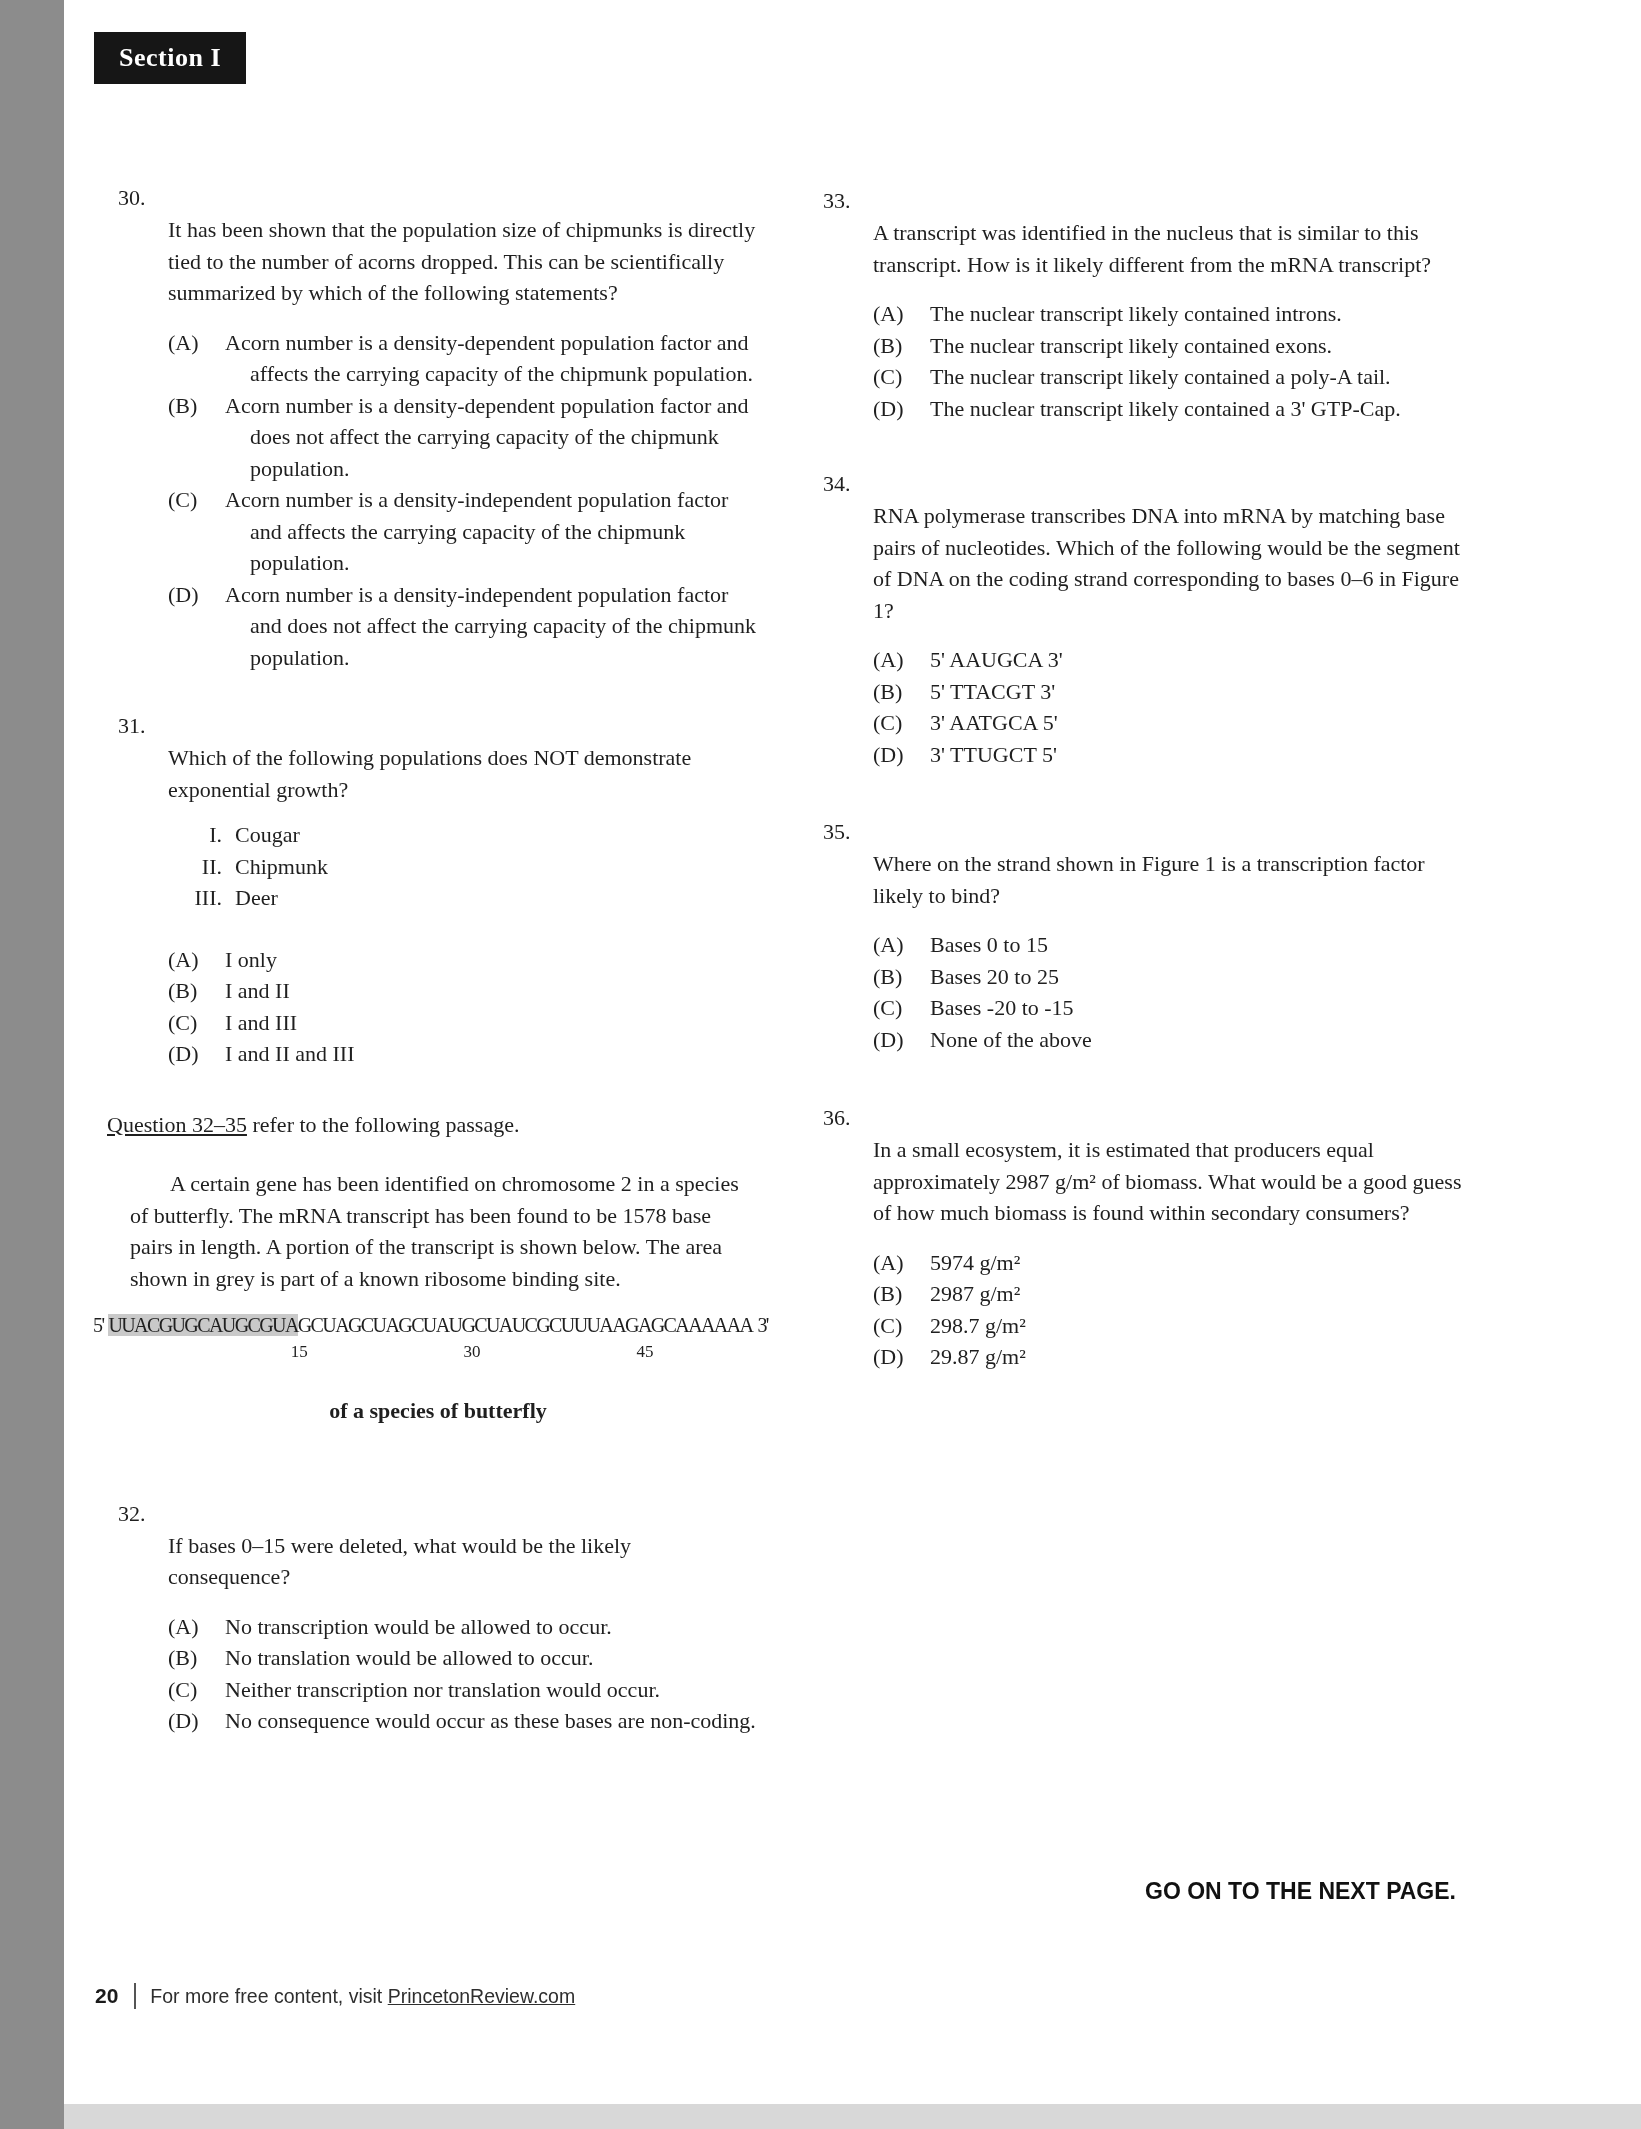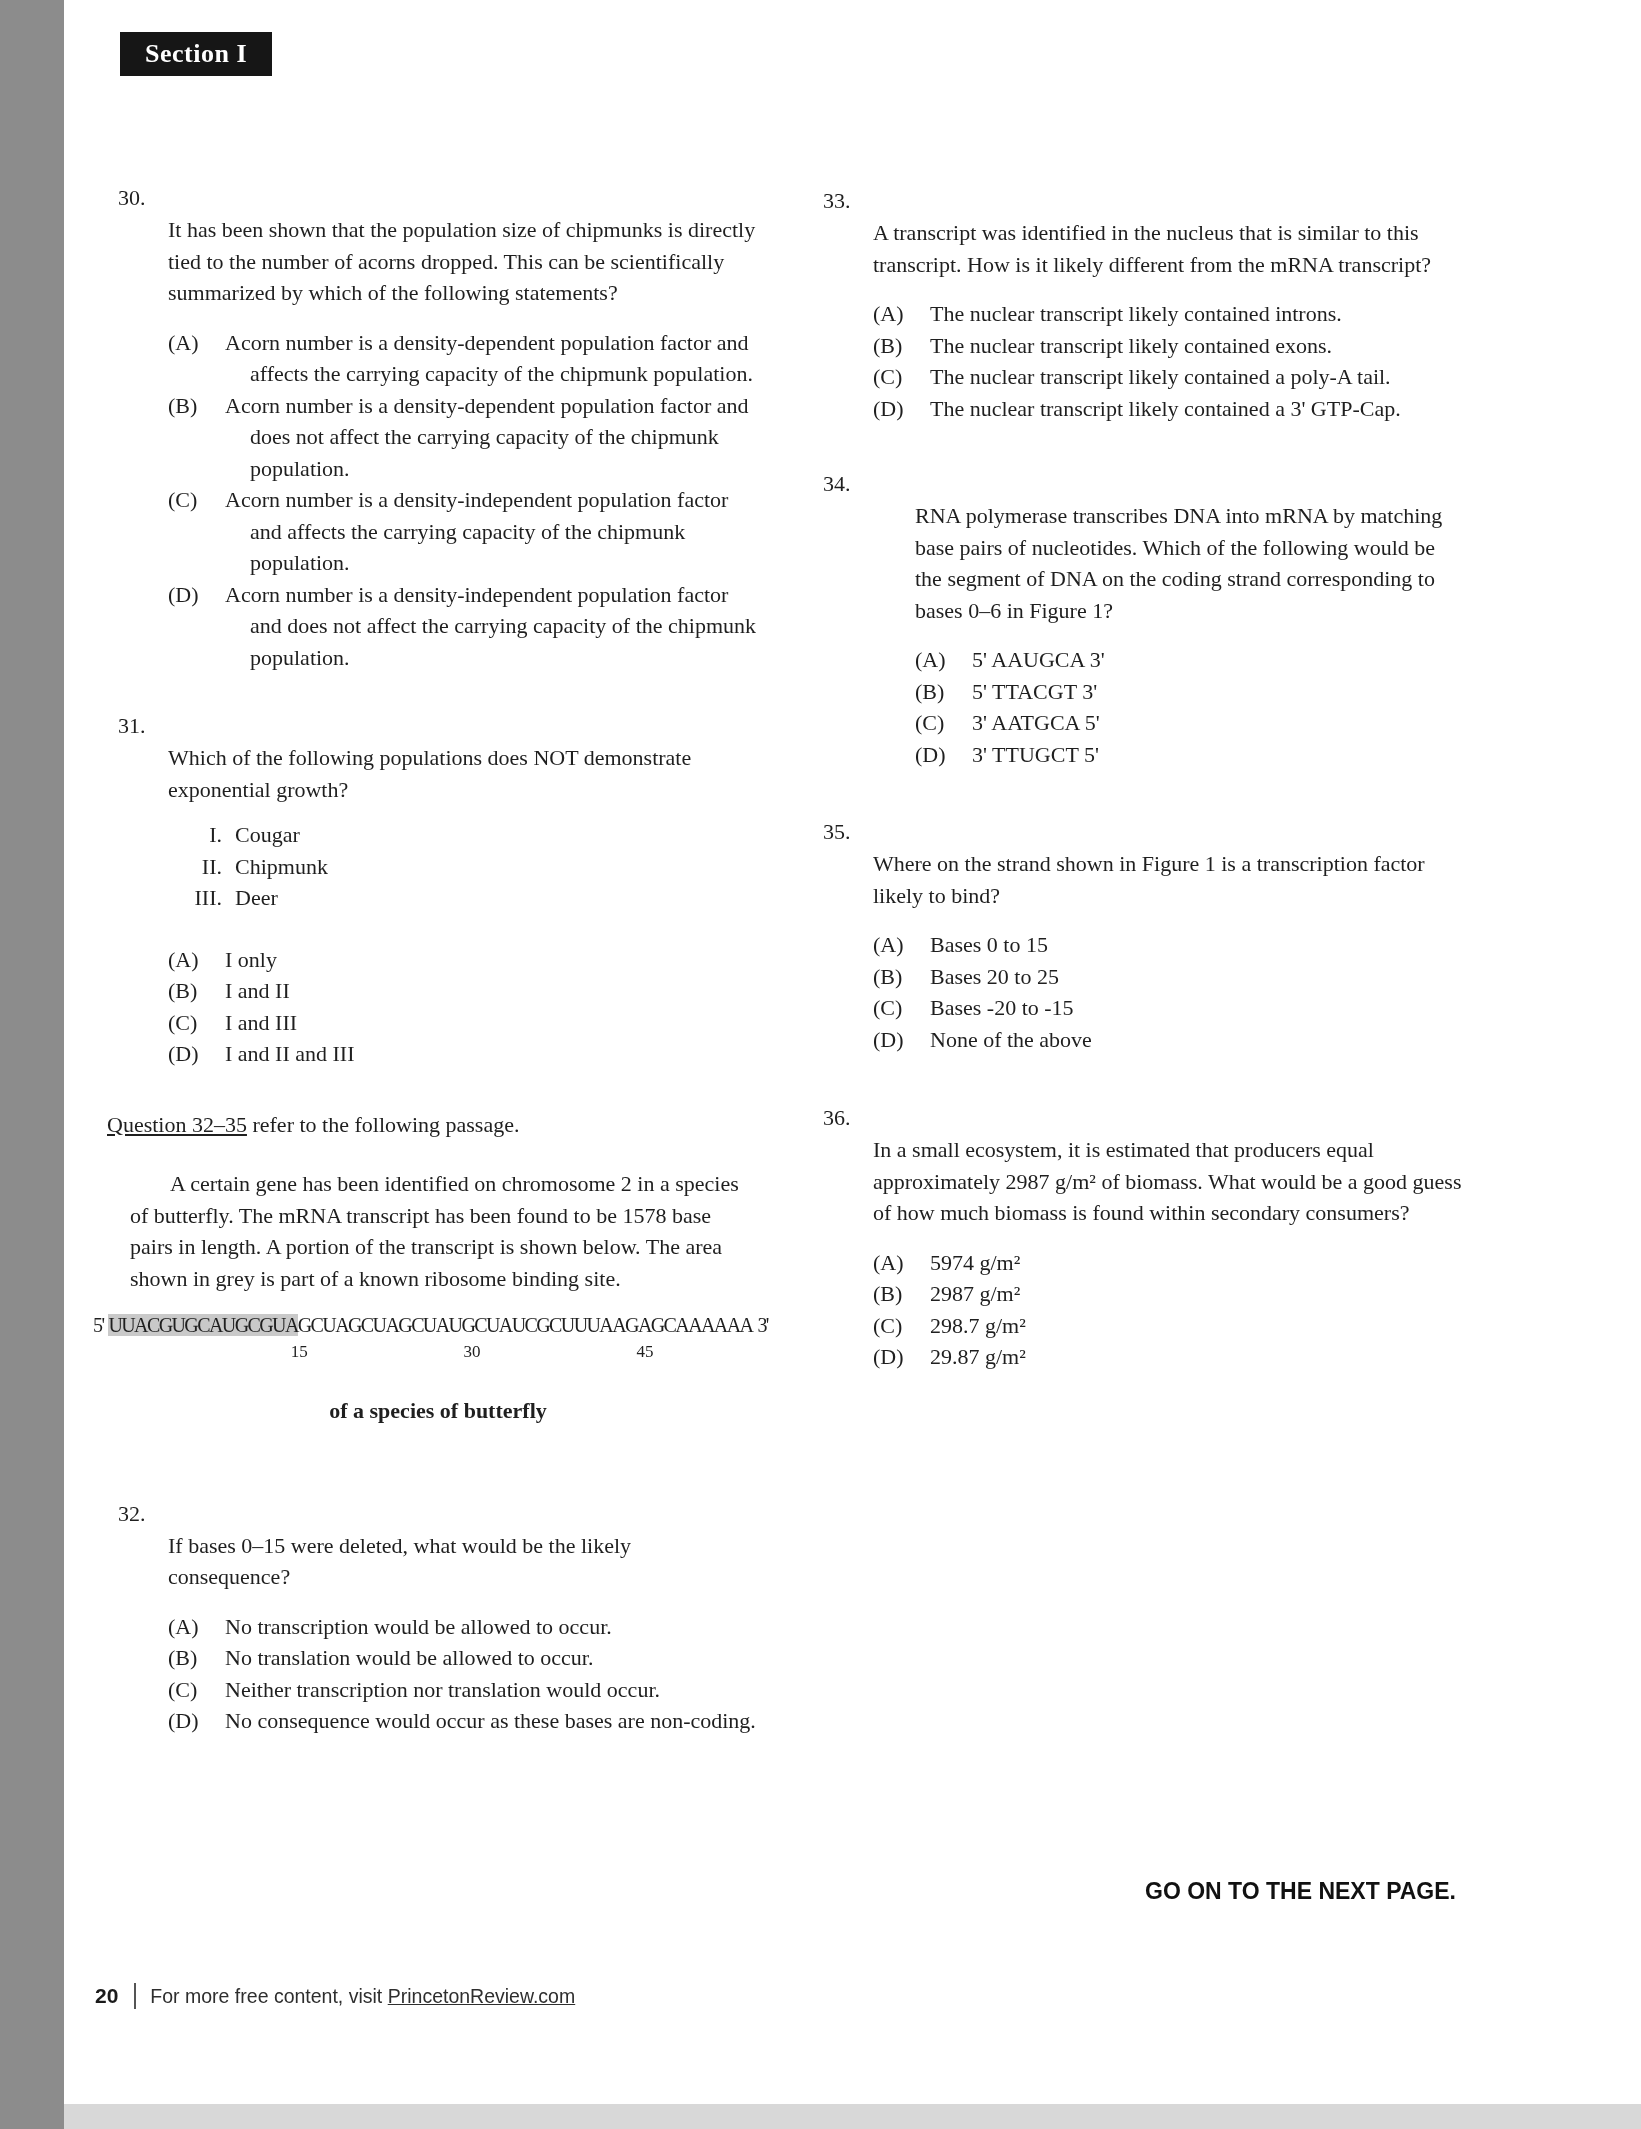--- a/index.html
+++ b/index.html
@@ -2,21 +2,21 @@
 <html><head>
 <meta charset="utf-8">
 <style>
   * { margin:0; padding:0; box-sizing:border-box; }
   html,body { background:#ffffff; }
   .page { position:relative; width:1641px; height:2129px; background:#ffffff;
           font-family:"Liberation Serif", serif; color:#1f1f1f; overflow:hidden; }
   .edge-left { position:absolute; left:0; top:0; width:64px; height:100%; background:#8c8c8c; }
   .edge-bottom { position:absolute; left:64px; bottom:0; width:1577px; height:25px; background:#d8d8d8; }
 
-  .section-badge { position:absolute; left:120px; top:32px; width:152px; height:44px;
+  .section-badge { position:absolute; left:94px; top:32px; width:152px; height:52px;
           background:#161616; color:#ffffff; font-size:26px; font-weight:bold;
           display:flex; align-items:center; justify-content:center; letter-spacing:0.5px; }
 
   .col { position:absolute; font-size:22px; line-height:31.5px; }
   .col-left  { left:118px; top:182px; width:640px; }
   .col-right { left:823px; top:185px; width:640px; }
 
   .question { display:flex; }
   .q-num  { width:50px; flex-shrink:0; }
   .q-body { flex:1;margin-top:32px; }
@@ -26,21 +26,21 @@
   .opt-text  { flex:1; padding-left:25px; text-indent:-25px; }
 
   .roman-list { margin-top:14px; }
   .roman-item { display:flex; }
   .roman-num  { width:54px; text-align:right; flex-shrink:0; }
   .roman-text { padding-left:13px; }
   .options-after-list { margin-top:30px; }
 
   .mt-q31 { margin-top:37px; }
   .mt-q32 { margin-top:70px; }
-  .mt-q34 { margin-top:44px;gap:42px; }
+  .mt-q34 { margin-top:44px; }
   .mt-q35 { margin-top:46px; }
   .mt-q36 { margin-top:47px; }
 
   .passage-header { margin-top:39px; margin-left:-11px; }
   .passage-header .u { text-decoration:underline; }
   .passage-body { margin-top:28px; margin-left:12px; width:625px; text-indent:40px; }
 
   .figure-block { margin-top:16px; }
   .seq-wrap { position:relative; margin-left:-25px; white-space:nowrap;
               font-size:20px; letter-spacing:-1.6px; padding-bottom:26px; }

